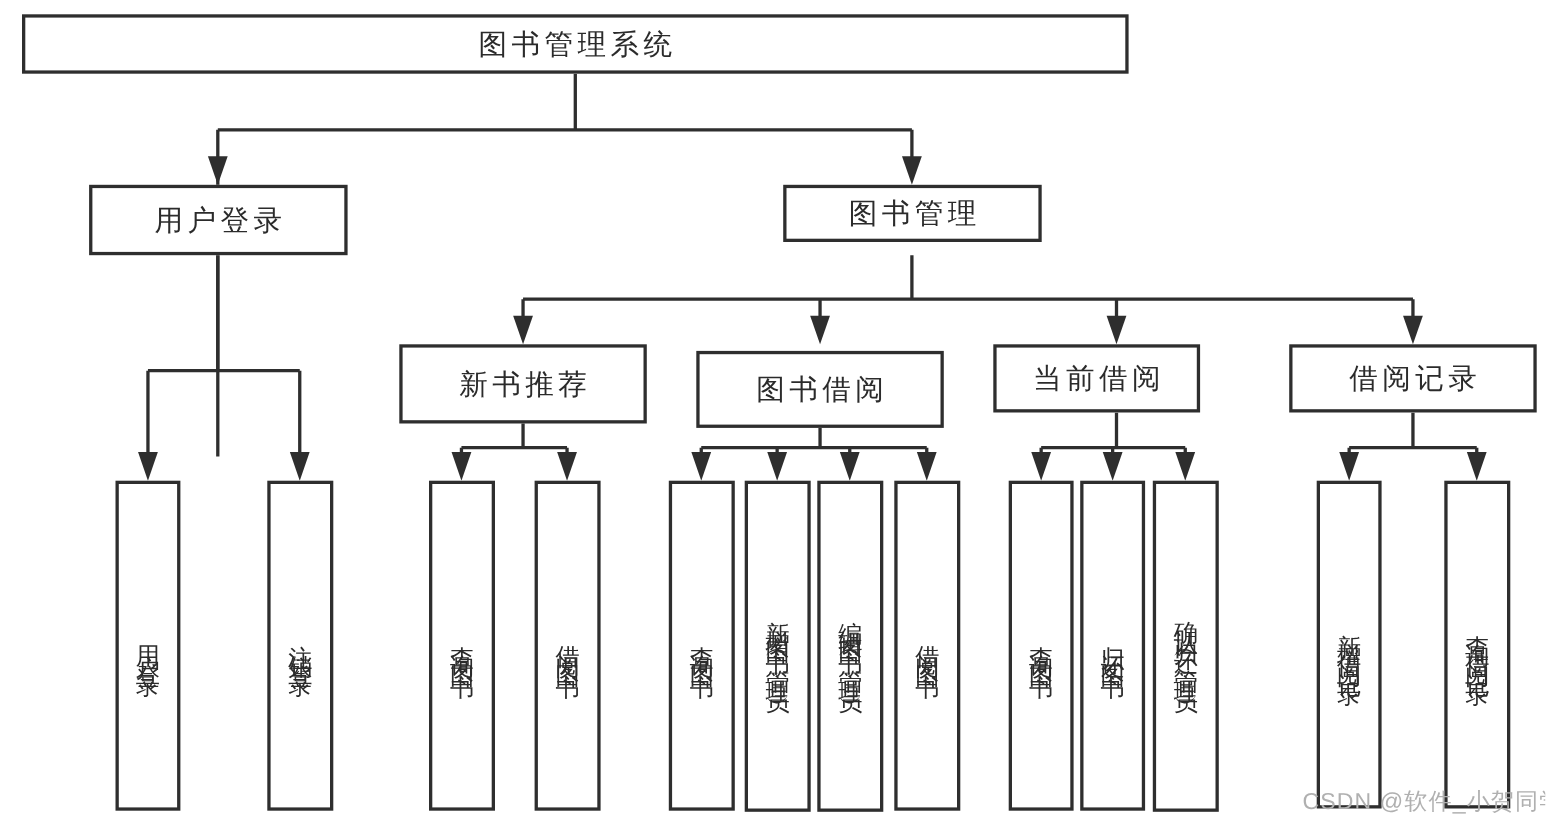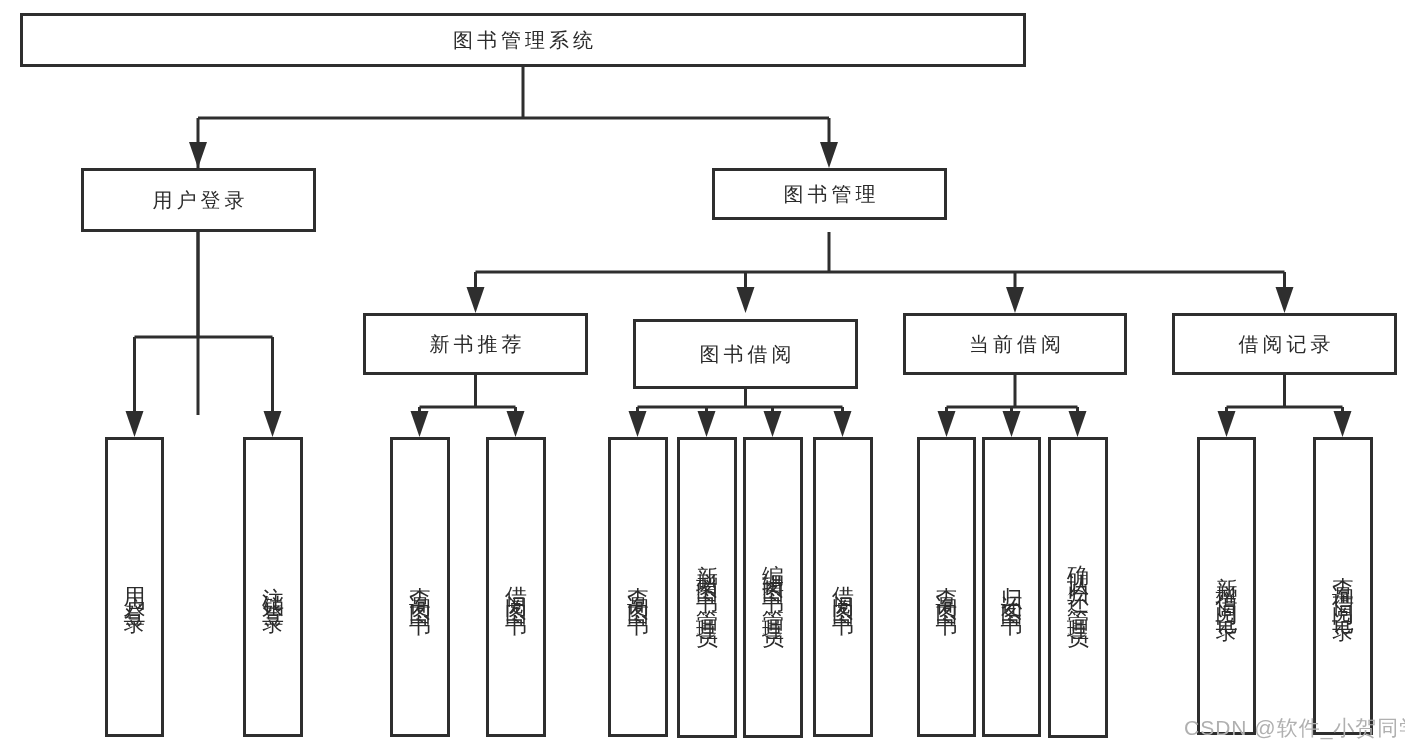--- a/index.html
+++ b/index.html
@@ -22,21 +22,21 @@
     box-sizing:border-box;
     border:3px solid var(--line);
     background:#fff;
     display:flex;
     align-items:center;
     justify-content:center;
     z-index:2;
     color:var(--text);
   }
   .box.h span{
-    font-size:20px;
+    font-size:26px;
     letter-spacing:4px;
     text-indent:4px; 
     white-space:nowrap;
   }
   .box.v span{
     writing-mode:vertical-lr;
     text-orientation:mixed;
     font-size:22px;
     line-height:1;
     letter-spacing:9px;
@@ -103,27 +103,27 @@
     <span>图书管理系统</span>
   </div>
 
   <div class="box h" style="left:81px;top:168px;width:235px;height:64px">
     <span>用户登录</span>
   </div>
   <div class="box h" style="left:712px;top:168px;width:235px;height:52px">
     <span>图书管理</span>
   </div>
 
-  <div class="box h" style="left:363px;top:313px;width:225px;height:62px">
+  <div class="box h" style="left:363px;top:313px;width:225px;height:72px">
     <span>新书推荐</span>
   </div>
   <div class="box h" style="left:633px;top:319px;width:225px;height:70px">
     <span>图书借阅</span>
   </div>
-  <div class="box h" style="left:903px;top:313px;width:224px;height:62px">
+  <div class="box h" style="left:903px;top:313px;width:188px;height:62px">
     <span>当前借阅</span>
   </div>
   <div class="box h" style="left:1172px;top:313px;width:225px;height:62px">
     <span>借阅记录</span>
   </div>
 
   <div class="box v" style="left:105px;top:437px;width:59px;height:300px">
     <span>用户登录</span>
   </div>
   <div class="box v" style="left:243px;top:437px;width:60px;height:300px">

